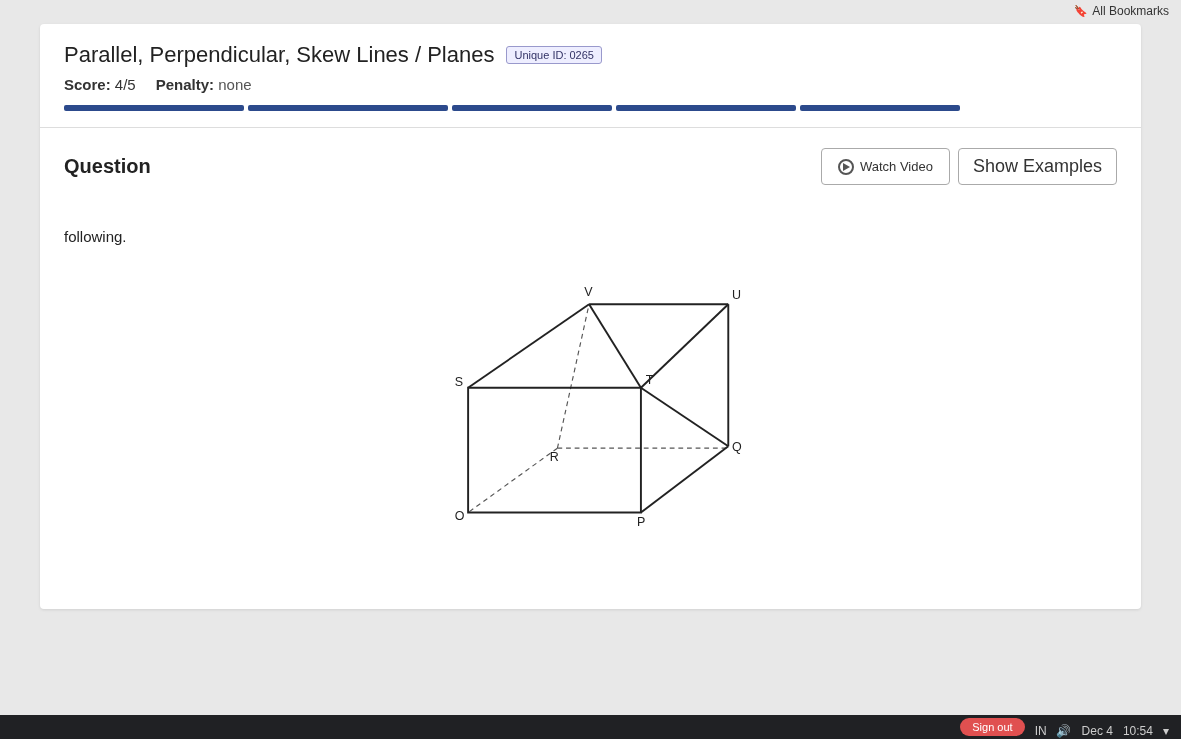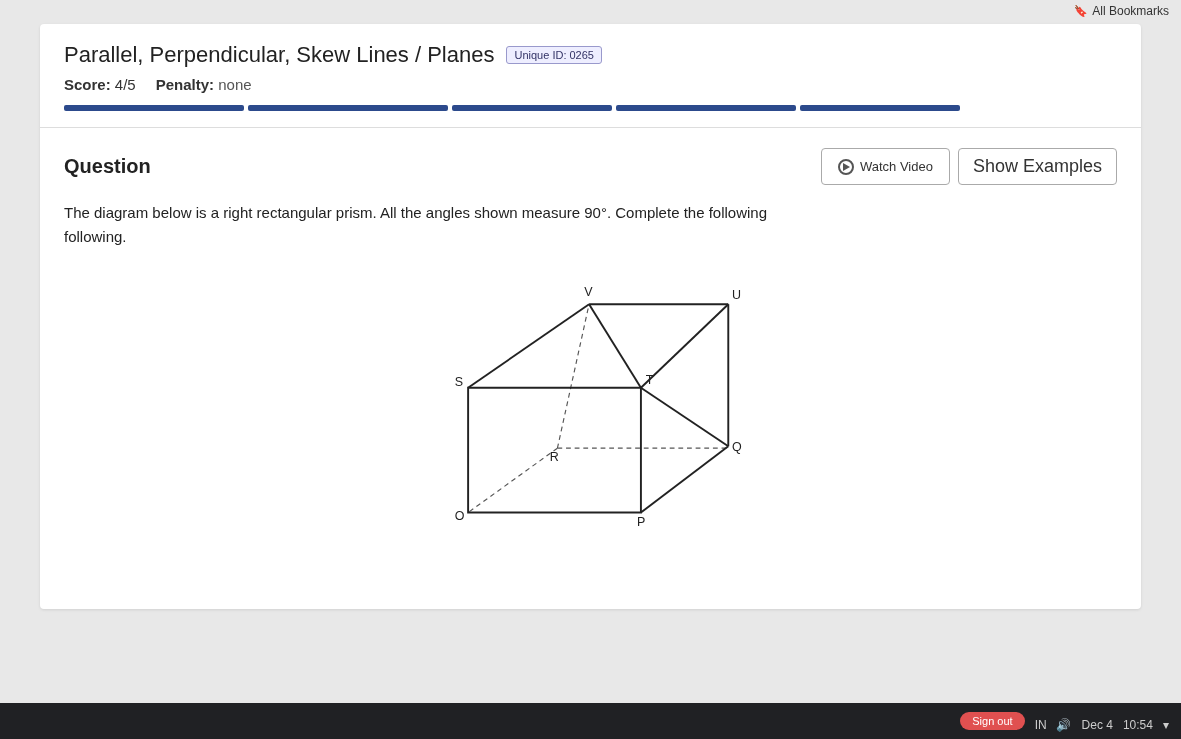--- a/index.html
+++ b/index.html
@@ -157,21 +157,21 @@
       width: 480px;
       height: 320px;
     }
 
     
     .taskbar {
       position: absolute;
       bottom: 0;
       left: 0;
       width: 100%;
-      height: 36px;
+      height: 24px;
       background: #202124;
       display: flex;
       align-items: center;
       justify-content: flex-end;
       padding: 0 12px;
       gap: 10px;
     }
 
     .taskbar-item {
       color: #ccc;
@@ -235,21 +235,21 @@
             <span class="play-triangle"></span>
           </span>
           <span>Watch Video</span>
         </button>
         <button class="show-examples-btn">
           <span>Show Examples</span>
         </button>
       </div>
     </div>
     <div class="question-text">
-      <span>The diagram below is a right rectangular prism. All the angles shown measure 90°. Complete the following</span><br>
+      <br>
       <span>following.</span>
     </div>
 
     <div class="diagram-area">
       <svg class="prism-svg" viewBox="0 0 500 330">
 
         <line x1="215" y1="185" x2="248" y2="35" stroke="#555" stroke-width="1.2" stroke-dasharray="5,4"></line>
 
         <line x1="215" y1="185" x2="393" y2="185" stroke="#555" stroke-width="1.2" stroke-dasharray="5,4"></line>
 

